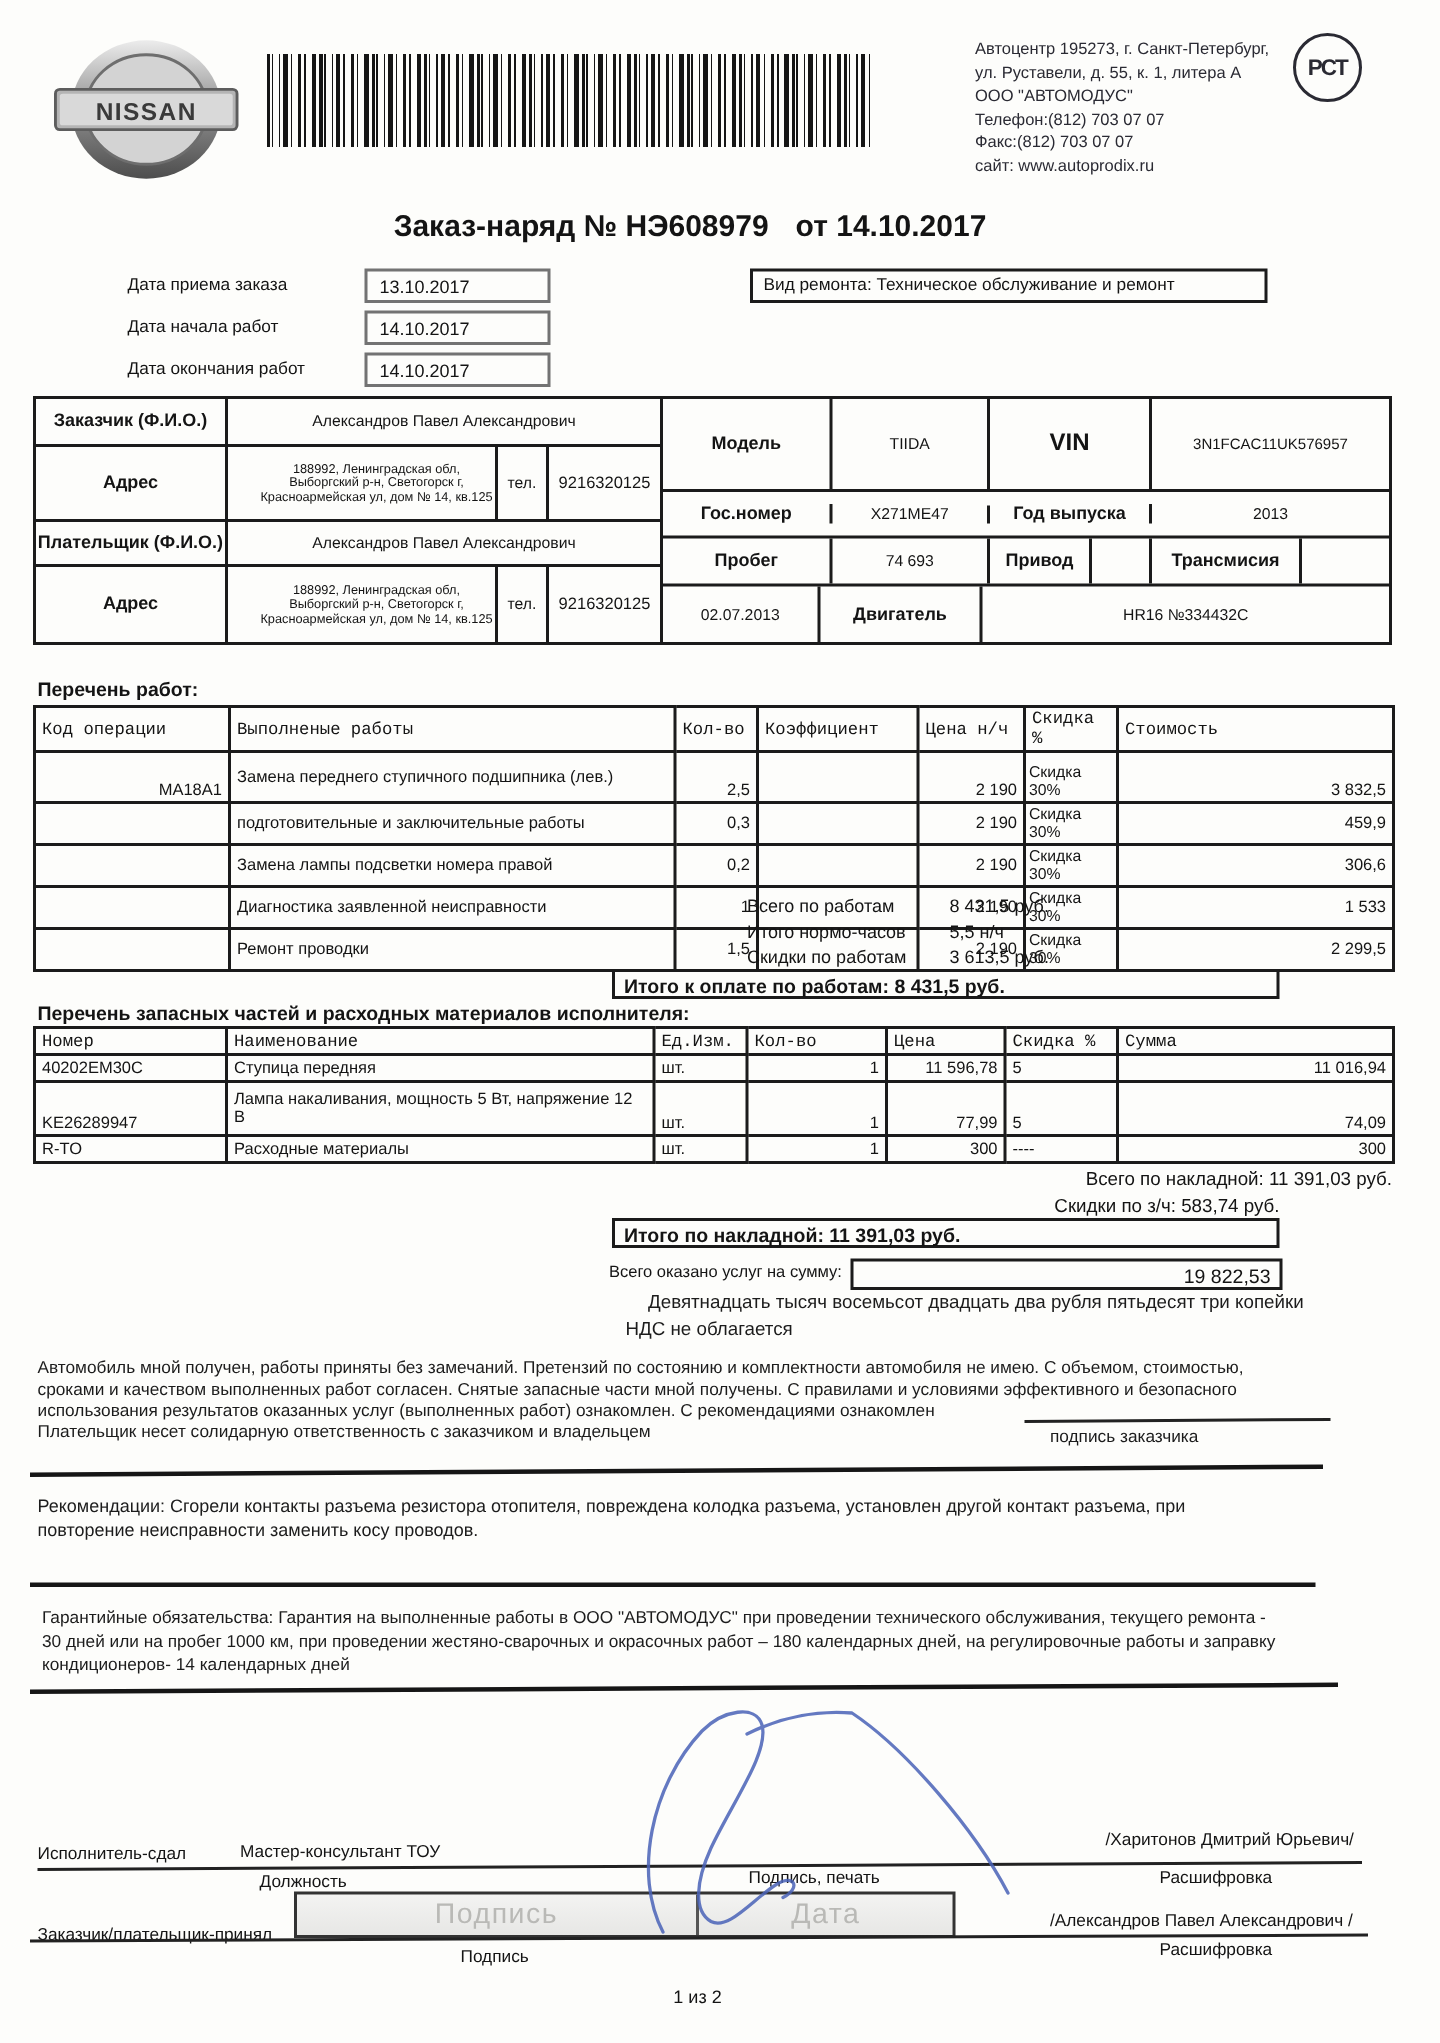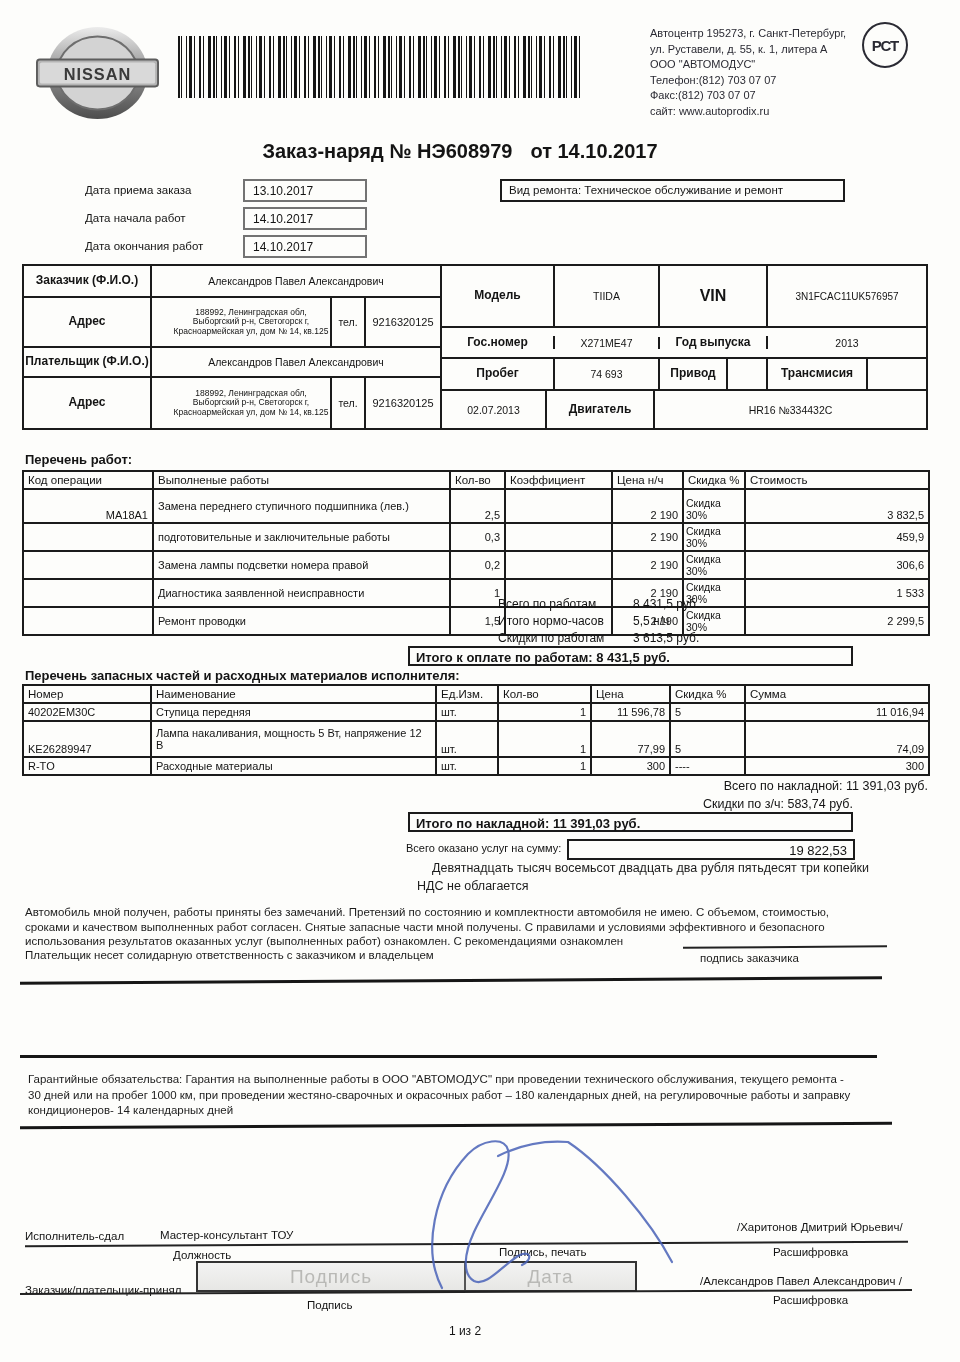--- a/index.html
+++ b/index.html
@@ -33,21 +33,21 @@
   .val { font-size:10.5px; }
   .bR { border-right:2px solid #1b1b1b; }
   .addr { font-size:8.5px; line-height:9.6px;margin-left:20px; }
   .h32{height:32px;} .h50{height:50px;} .h30{height:30px;}
   .h46{height:62px;} .h31{height:31px;align-items:center;} .h32r{height:32px;}
 
   
   .sec-title { position:absolute; left:25px; font-size:13px; font-weight:bold; }
   table.grid { position:absolute; left:22px; width:906px; border-collapse:collapse; table-layout:fixed; }
   table.grid td, table.grid th { border:2px solid #1b1b1b; font-size:11px; font-weight:normal; text-align:left; padding:1px 4px; overflow:hidden; }
-  table.grid th { font-size:11.5px; height:18px; }
+  table.grid th { font-size:11.5px; height:18px;font-family:Liberation Mono, monospace; }
   .tR { text-align:right !important; }
   .bb { vertical-align:bottom; }
   .disc { font-size:10.5px !important; padding:1px 2px !important; }
 
   .tot-row { position:absolute; left:498px; width:360px; font-size:12px; display:flex; }
   .tot-row .tl { width:135px; }
   .tot-box { position:absolute; left:408px; width:445px; height:20px; border:2px solid #1b1b1b; font-size:13px; font-weight:bold; padding:2px 0 0 6px; }
   .r-line { position:absolute; font-size:12.5px; }
 
   .sum-label { position:absolute; left:406px; top:842px; font-size:11px; }
@@ -308,20 +308,21 @@
   <div class="para" style="left:432px;top:861px;font-size:12.5px">Девятнадцать тысяч восемьсот двадцать два рубля пятьдесят три копейки</div>
   <div class="para" style="left:417px;top:879px;font-size:12.5px">НДС не облагается</div>
 
   <div class="para" style="left:25px;top:905px;width:812px">Автомобиль мной получен, работы приняты без замечаний. Претензий по состоянию и комплектности автомобиля не имею. С объемом, стоимостью, сроками и качеством выполненных работ согласен. Снятые запасные части мной получены. С правилами и условиями эффективного и безопасного использования результатов оказанных услуг (выполненных работ) ознакомлен. С рекомендациями ознакомлен</div>
   <div class="para" style="left:25px;top:948px;width:620px">Плательщик несет солидарную ответственность с заказчиком и владельцем</div>
   <div class="sigline" style="left:683px;top:946px;width:204px;transform:rotate(-0.4deg)"></div>
   <div class="para" style="left:700px;top:951px">подпись заказчика</div>
 
   <div class="divider" style="left:20px;top:979px;width:862px;transform:rotate(-0.35deg)"></div>
 
+  <div class="para" style="left:25px;top:996px;width:775px;font-size:12px;line-height:16px">Рекомендации: Сгорели контакты разъема резистора отопителя, повреждена колодка разъема, установлен другой контакт разъема, при повторение неисправности заменить косу проводов.</div>
 
   <div class="divider" style="left:20px;top:1055px;width:857px"></div>
 
   <div class="para" style="left:28px;top:1072px;width:828px;line-height:15.5px">Гарантийные обязательства: Гарантия на выполненные работы в ООО "АВТОМОДУС" при проведении технического обслуживания, текущего ремонта - 30 дней или на пробег 1000 км,  при проведении жестяно-сварочных и окрасочных работ – 180 календарных дней,  на регулировочные работы и заправку кондиционеров- 14 календарных дней</div>
 
   <div class="divider" style="left:20px;top:1124px;width:872px;transform:rotate(-0.3deg)"></div>
 
   <div class="bt" style="left:25px;top:1230px">Исполнитель-сдал</div>
   <div class="bt" style="left:160px;top:1229px">Мастер-консультант ТОУ</div>
   <div class="bt" style="left:737px;top:1221px">/Харитонов Дмитрий Юрьевич/</div>

